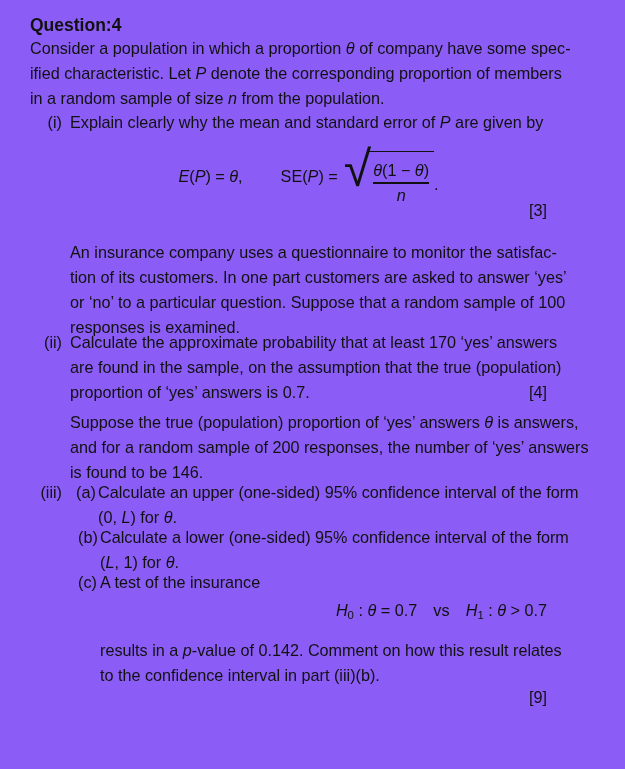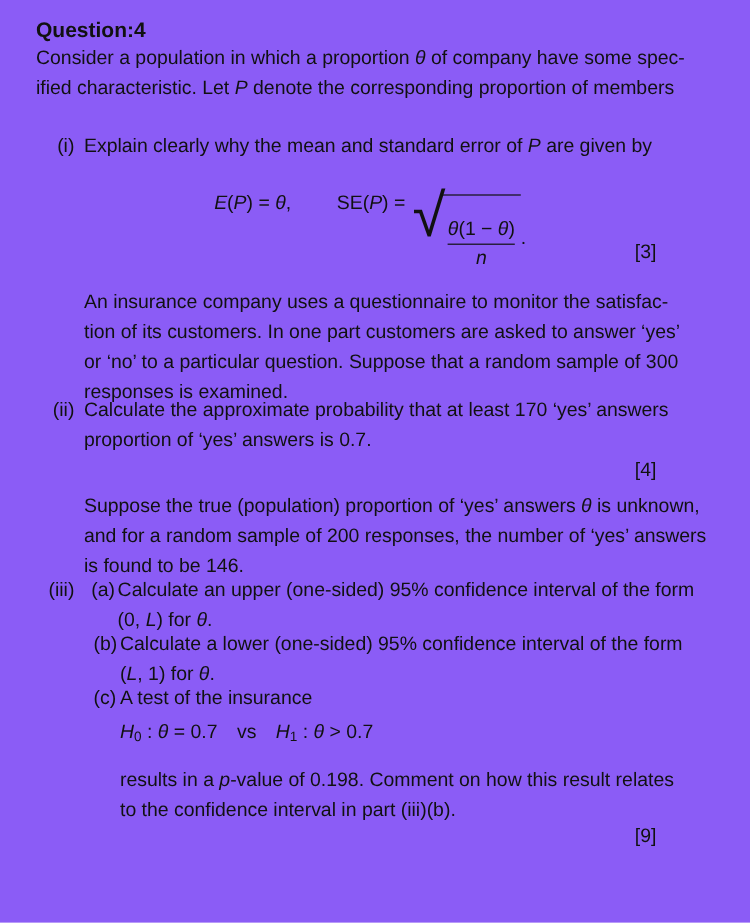--- a/index.html
+++ b/index.html
@@ -17,42 +17,43 @@
   .bf { font-weight:bold;margin-top:46px; }
   .sub { font-size:0.7em; vertical-align:-0.25em; }
   .title { font-size:17.5px; font-weight:bold; }
   .mark { text-align:right; }
   .item { display:flex; }
   .ilabel { width:32px; text-align:right; flex:none; margin-right:8px; }
   .ibody { flex:1; min-width:0; position:relative; }
   .sublabel { width:19px; text-align:left; flex:none; margin-right:3px; }
   .inline-mark { position:absolute; right:0; top:50px; }
   .formula {
-    left:70px; top:157px; width:477px; height:66px;
-    display:flex; justify-content:center; 
+    left:70px; top:143px; width:477px; height:66px;
+    display:flex; justify-content:center; align-items:center;
   }
   .fgap { width:38px; flex:none; }
   .sqrt { display:inline-flex; align-items:flex-start; margin-left:6px; }
   .rad { font-size:50px; line-height:50px; margin-top:-2px; margin-right:-3px; font-weight:400; }
-  .frac { display:inline-flex; flex-direction:column; align-items:center; border-top:1.3px solid #111; padding:17px 5px 0; margin-top:5px; }
+  .frac { display:inline-flex; flex-direction:column; align-items:center; border-top:1.3px solid #111; padding:7px 5px 0; margin-top:5px; }
   .frac .num, .frac .den { height:22px; line-height:22px; }
   .fbar { height:1.3px; background:#111; align-self:stretch; margin:1px 0 0; }
   .dot { align-self:center; margin-top:16px; }
-  .hyp { text-align:left; height:25px; line-height:25px; white-space:nowrap; }
+  .hyp { text-align:right; height:25px; line-height:25px; white-space:nowrap; }
 </style>
 </head>
 <body>
 
 <div id="page">
 
   <div class="abs title" style="left:30px; top:13px;">Question:4</div>
 
   <div class="abs" style="left:30px; top:36px; width:517px;">
       <div class="line j"><span>Consider a population in which a proportion </span><span class="it">θ</span><span> of company have some spec-</span></div>
       <div class="line j"><span>ified characteristic. Let </span><span class="it">P</span><span> denote the corresponding proportion of members</span></div>
+      <div class="line"><span>in a random sample of size </span><span class="it">n</span><span> from the population.</span></div>
     </div>
 
   <div class="abs item" style="left:30px; top:110px; width:517px;">
     <div class="ilabel">(i)</div>
     <div class="ibody">
         <div class="line"><span>Explain clearly why the mean and standard error of </span><span class="it">P</span><span> are given by</span></div>
       </div>
   </div>
 
   <div class="abs formula">
@@ -68,37 +69,38 @@
       </span>
     </span>
     <span class="dot">.</span>
   </div>
 
   <div class="abs mark" style="left:30px; top:198px; width:517px;">[3]</div>
 
   <div class="abs" style="left:70px; top:240px; width:477px;">
       <div class="line j"><span>An insurance company uses a questionnaire to monitor the satisfac-</span></div>
       <div class="line j"><span>tion of its customers. In one part customers are asked to answer ‘yes’</span></div>
-      <div class="line j"><span>or ‘no’ to a particular question. Suppose that a random sample of 300</span></div>
+      <div class="line j"><span>or ‘no’ to a particular question. Suppose that a random sample of 100</span></div>
       <div class="line"><span>responses is examined.</span></div>
     </div>
 
   <div class="abs item" style="left:30px; top:330px; width:517px;">
     <div class="ilabel">(ii)</div>
     <div class="ibody">
       <div>
           <div class="line j"><span>Calculate the approximate probability that at least 170 ‘yes’ answers</span></div>
+          <div class="line j"><span>are found in the sample, on the assumption that the true (population)</span></div>
           <div class="line"><span>proportion of ‘yes’ answers is 0.7.</span></div>
         </div>
       <span class="inline-mark">[4]</span>
     </div>
   </div>
 
   <div class="abs" style="left:70px; top:410px; width:477px;">
-      <div class="line j"><span>Suppose the true (population) proportion of ‘yes’ answers </span><span class="it">θ</span><span> is unknown,</span></div>
+      <div class="line j"><span>Suppose the true (population) proportion of ‘yes’ answers </span><span class="it">θ</span><span> is answers,</span></div>
       <div class="line j"><span>and for a random sample of 200 responses, the number of ‘yes’ answers</span></div>
       <div class="line"><span>is found to be 146.</span></div>
     </div>
 
   <div class="abs item" style="left:30px; top:480px; width:517px;">
     <div class="ilabel" style="margin-right:14px;">(iii)</div>
     <div class="ibody item">
       <div class="sublabel">(a)</div>
       <div class="ibody">
           <div class="line j"><span>Calculate an upper (one-sided) 95% confidence interval of the form</span></div>
@@ -118,21 +120,21 @@
   <div class="abs item" style="left:78px; top:570px; width:469px;">
     <div class="sublabel">(c)</div>
     <div class="ibody">
         <div class="line"><span>A test of the insurance</span></div>
       </div>
   </div>
 
   <div class="abs hyp" style="left:100px; top:598px; width:447px;"><span class="it">H</span><span class="sub">0</span><span> : </span><span class="it">θ</span><span> = 0.7</span><span> vs </span><span class="it">H</span><span class="sub">1</span><span> : </span><span class="it">θ</span><span> &gt; 0.7</span></div>
 
   <div class="abs" style="left:100px; top:638px; width:447px;">
-      <div class="line j"><span>results in a </span><span class="it">p</span><span>-value of 0.198. Comment on how this result relates</span></div>
+      <div class="line j"><span>results in a </span><span class="it">p</span><span>-value of 0.142. Comment on how this result relates</span></div>
       <div class="line"><span>to the confidence interval in part (iii)(b).</span></div>
     </div>
 
   <div class="abs mark" style="left:30px; top:685px; width:517px;">[9]</div>
 
   <div class="abs bf" style="left:30px; top:720px;">[Total 16]</div>
 
 </div>
 
 </body></html>

